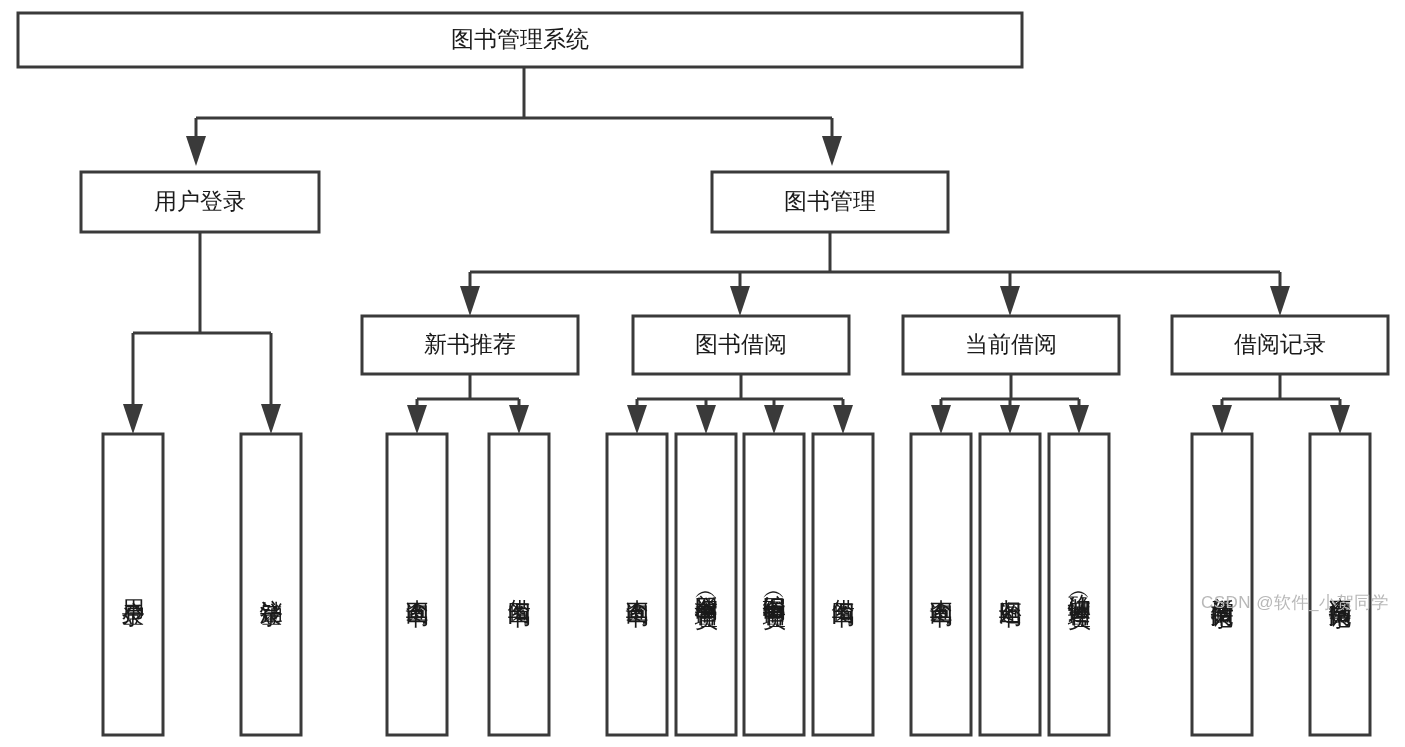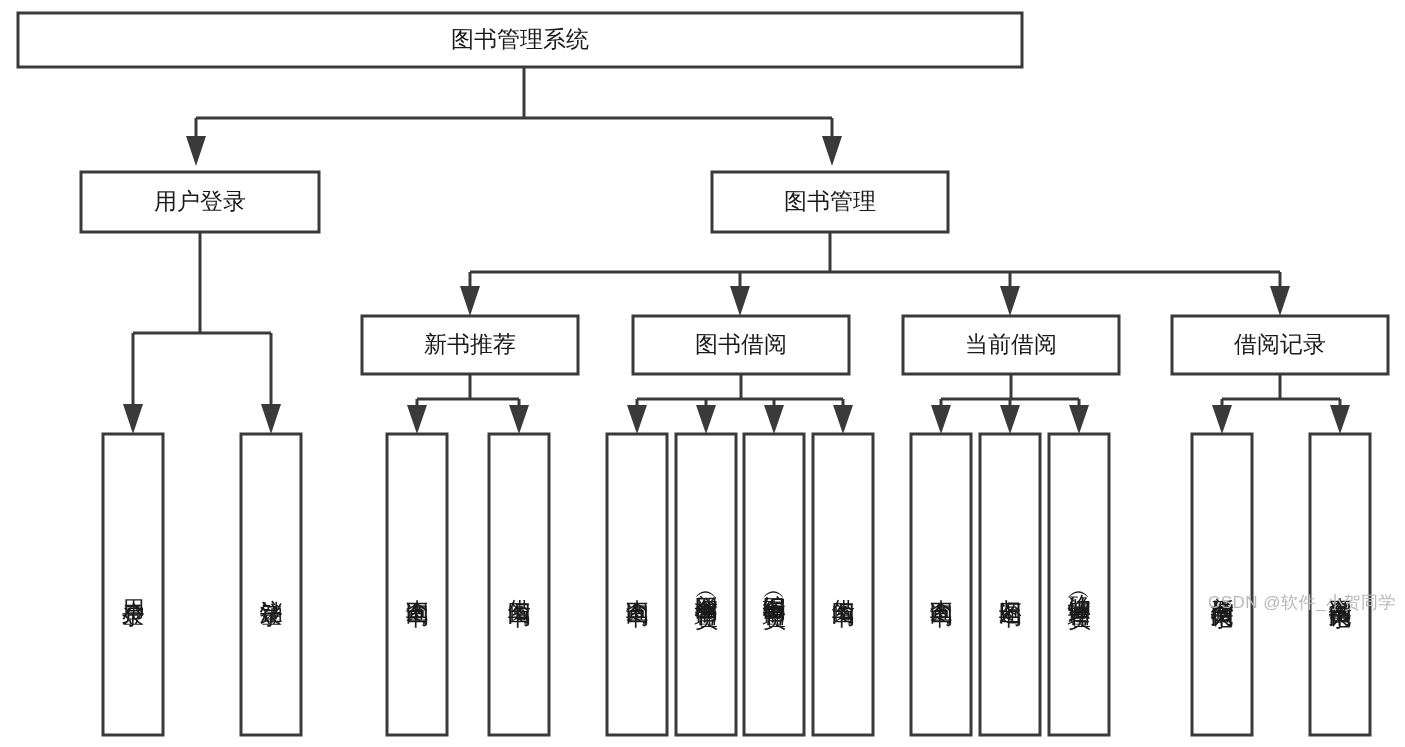--- a/index.html
+++ b/index.html
@@ -59,21 +59,21 @@
     letter-spacing: 2px;
     display: flex;
     align-items: center;
     justify-content: center;
     text-align: center;
     white-space: nowrap;
     user-select: none;
   }
   .watermark {
     position: absolute;
-    right: 9px;
+    right: 16px;
     bottom: 6px;
     font-family: "Liberation Sans", "DejaVu Sans", sans-serif;
     font-size: 17px;
     color: #b8b8b8;
     letter-spacing: 0.5px;
     white-space: nowrap;
     pointer-events: none;
   }
 </style>
 </head>

